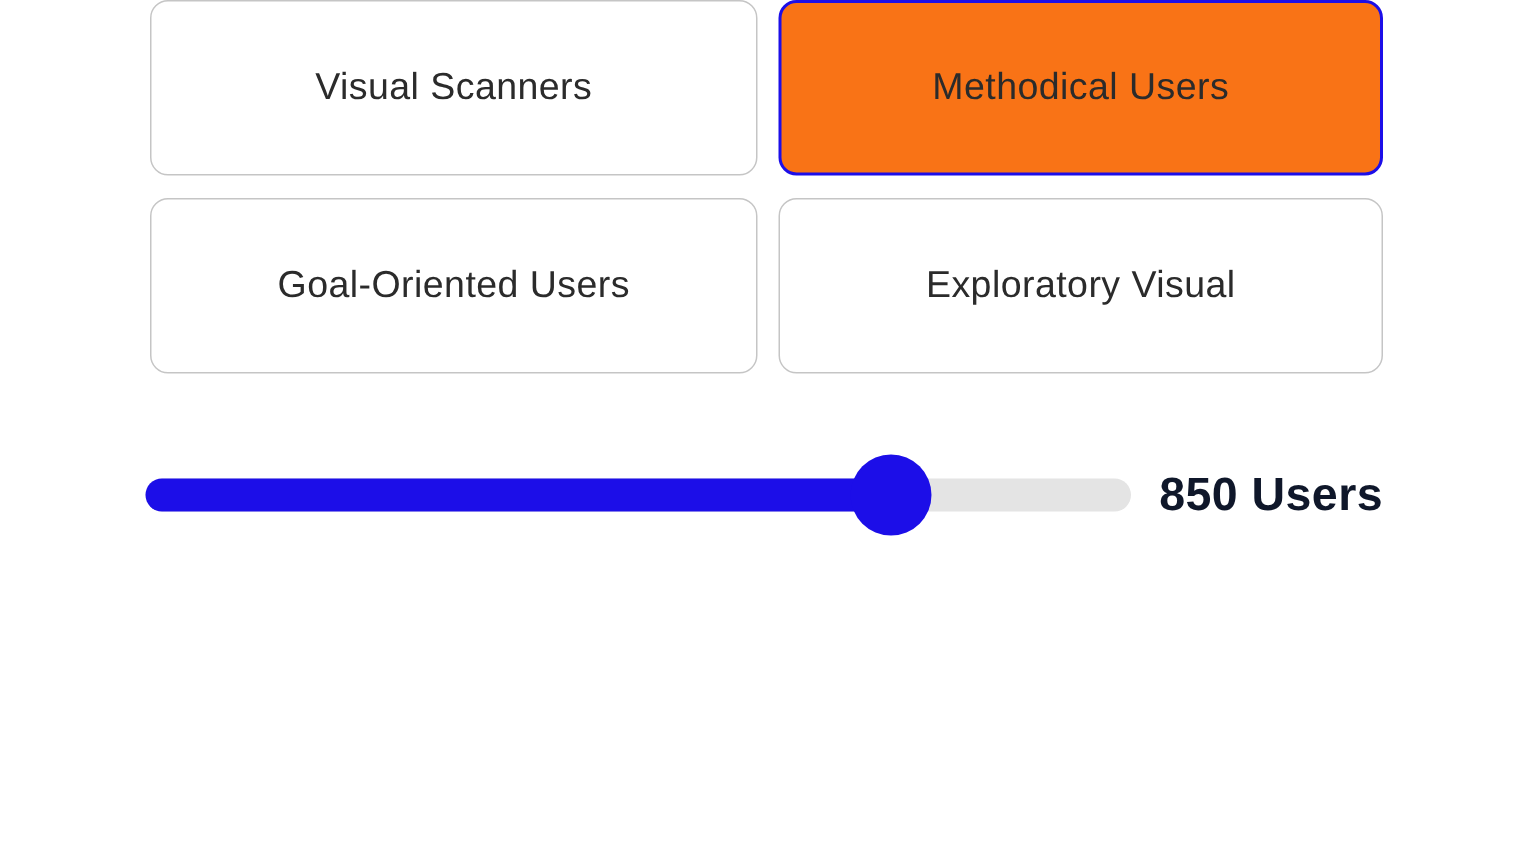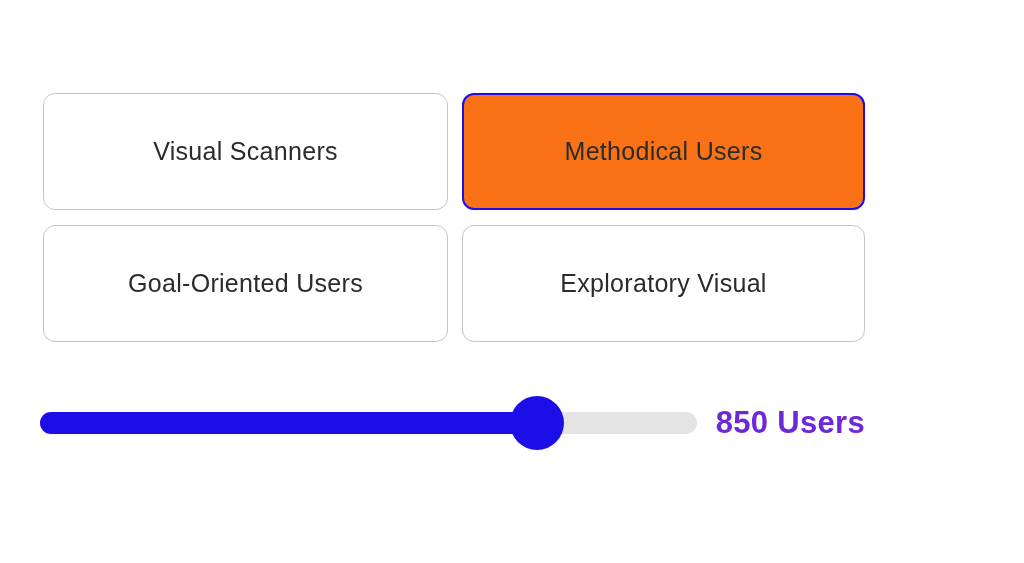--- a/index.html
+++ b/index.html
@@ -4,22 +4,21 @@
 <style>
   * { box-sizing: border-box; margin: 0; padding: 0; }
   html, body {
     width: 1024px; height: 563px;
     background: #ffffff;
     font-family: "Liberation Sans", sans-serif;
     overflow: hidden;
   }
   .stage {
     width: 822px;
-    margin-left: 43px;
-    padding-top: 93px;
+    margin-left: 100px;
   }
   .grid {
     display: grid;
     grid-template-columns: 405px 403px;
     column-gap: 14px;
     row-gap: 15px;
     grid-auto-rows: 117px;
   }
   .card {
     background: #ffffff;
@@ -68,21 +67,21 @@
     height: 54px;
     border-radius: 50%;
     background: #1c0ee8;
     transform: translate(-50%, -50%);
     cursor: grab;
   }
   .value {
     font-size: 31px;
     font-weight: 600;
     letter-spacing: 0.3px;
-    color: #6d28d9;
+    color: #0f172a;
     white-space: nowrap;
   }
 </style>
 </head>
 <body>
 
 <div class="stage">
 
   <div class="grid">
     <button class="card">

